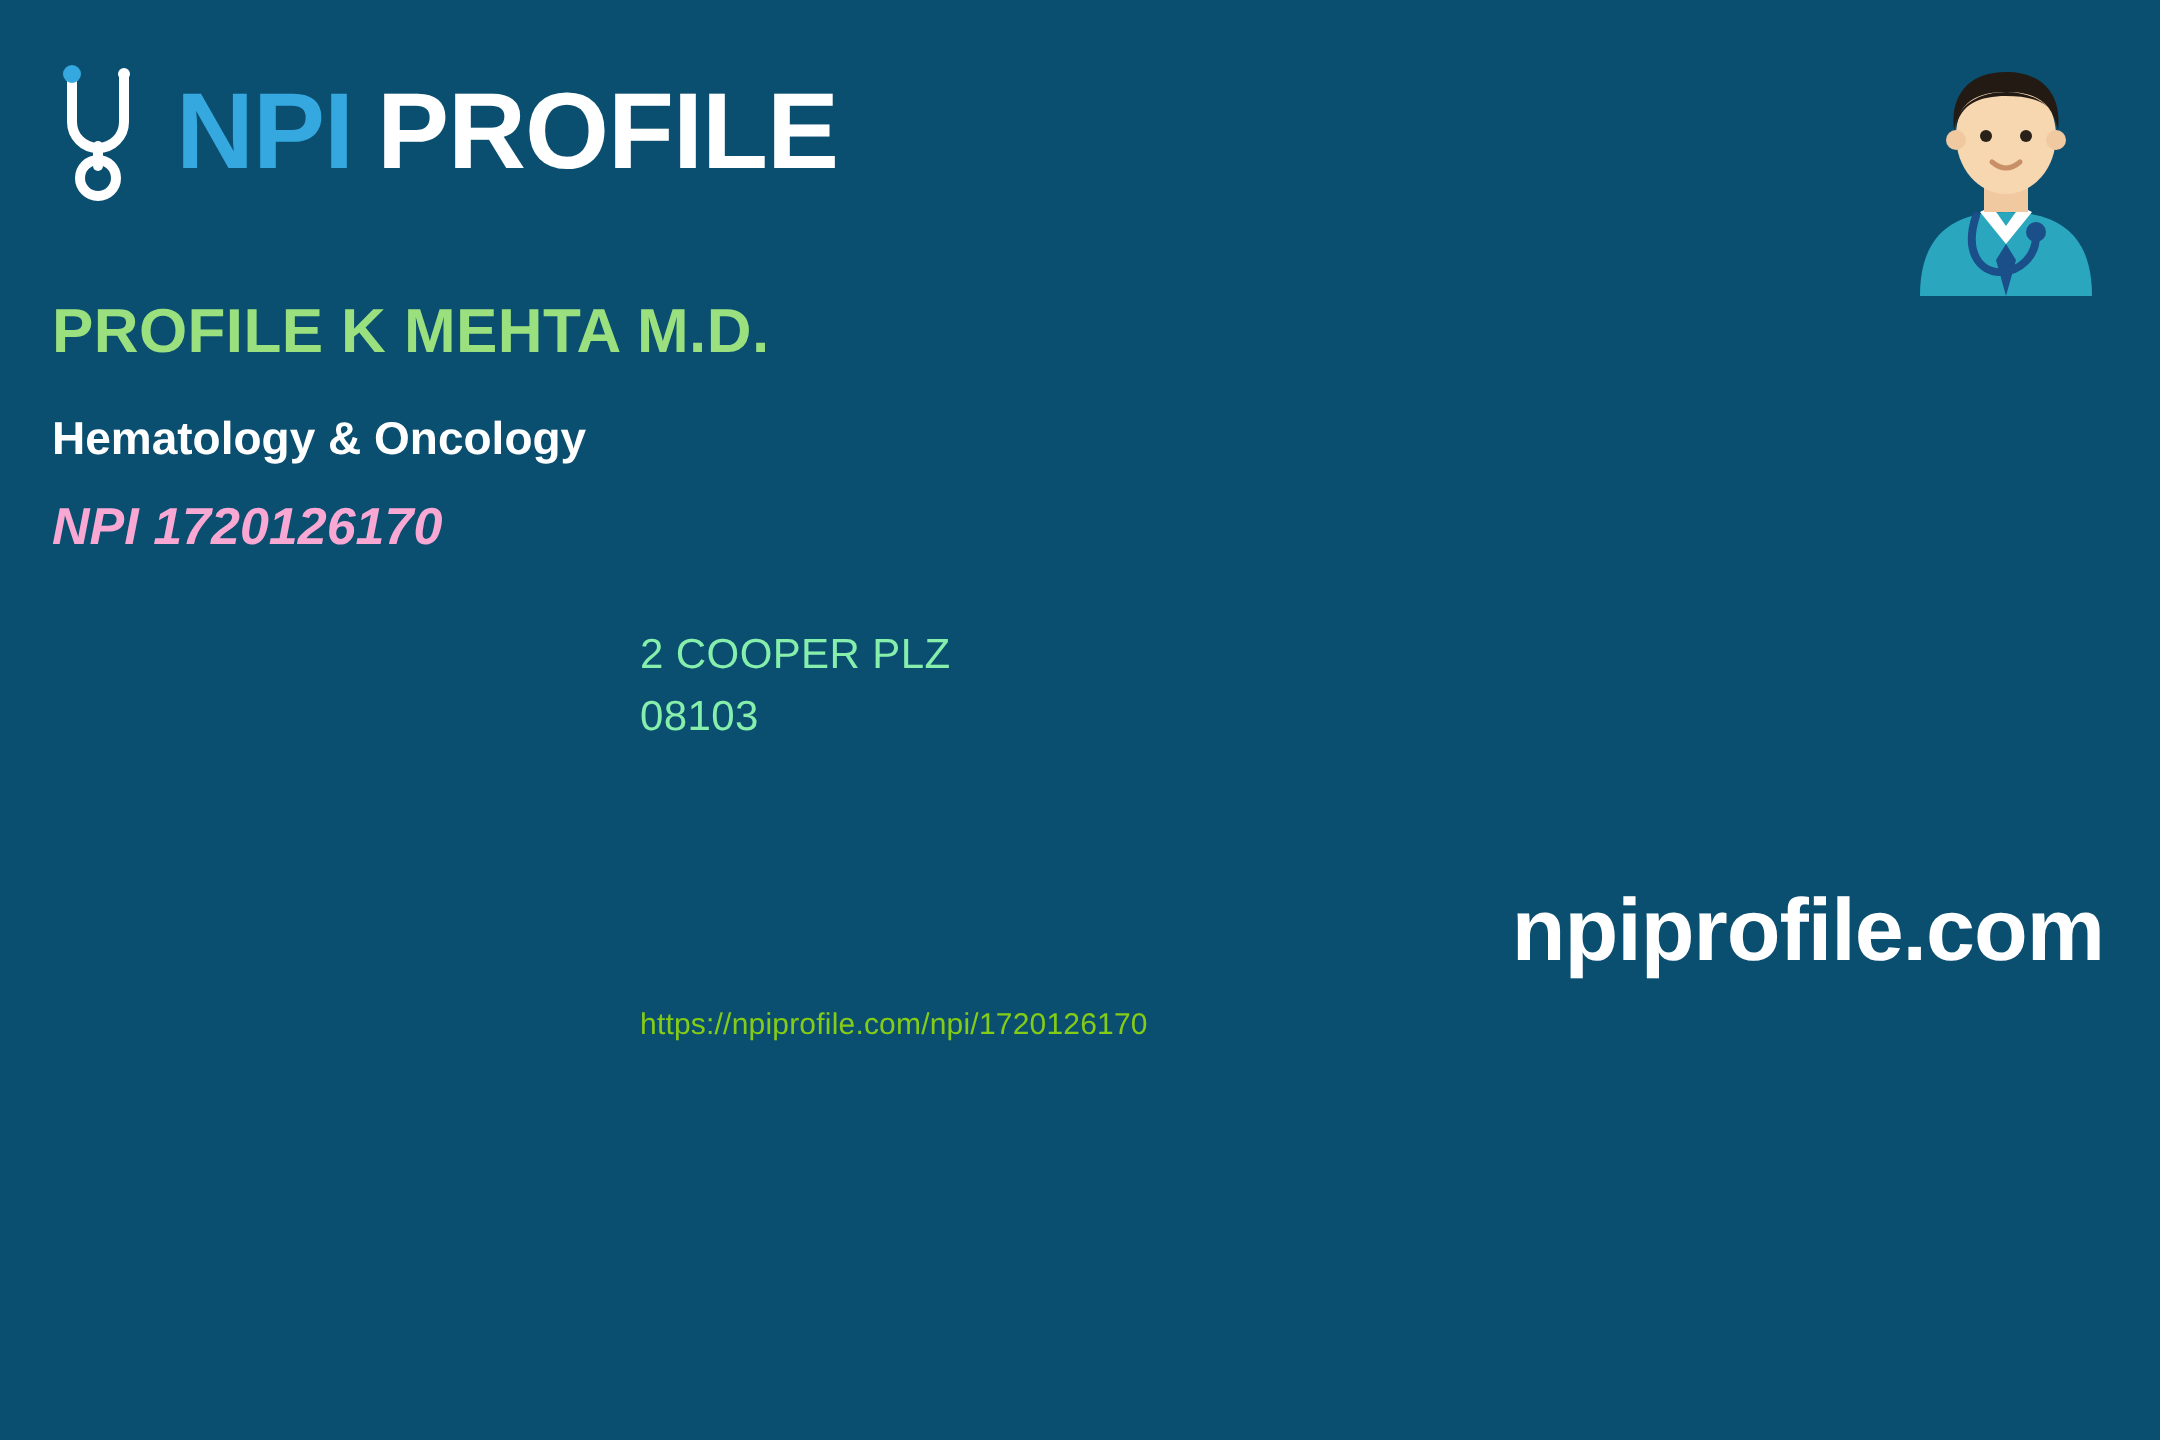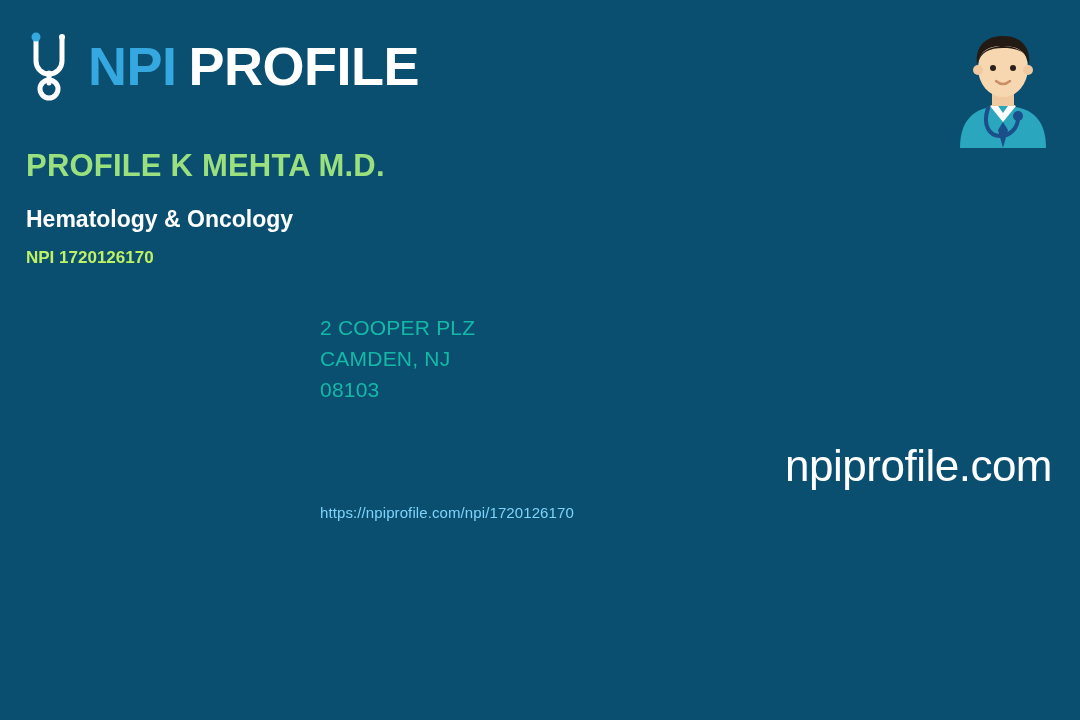--- a/index.html
+++ b/index.html
@@ -70,54 +70,55 @@
     top: 206px;
     font-size: 23px;
     font-weight: bold;
     color: #ffffff;
     text-align: center;
   }
   .npi-number {
     position: absolute;
     left: 26px;
     top: 248px;
-    font-size: 17px;
+    font-size: 26px;
     font-weight: bold;
-    color: #bef264;
+    color: #f9a8d4;
+    font-style: italic;
   }
 
   
   .address {
     position: absolute;
     left: 320px;
     top: 312px;
-    color: #14b8a6;
+    color: #86efac;
   }
   .address-line {
     font-size: 21px;
     line-height: 31px;
     font-weight: normal;
     letter-spacing: 0.2px;
   }
   .url {
     position: absolute;
     left: 320px;
     top: 504px;
     font-size: 15px;
-    color: #7dd3fc;
+    color: #84cc16;
     letter-spacing: 0.1px;
   }
 
   
   .footer-domain {
     position: absolute;
     right: 28px;
     bottom: 22px;
     font-size: 44px;
-    font-weight: normal;
+    font-weight: bold;
     color: #ffffff;
     letter-spacing: -0.5px;
   }
 </style>
 </head>
 <body>
 
 <div class="card">
 
   <div class="header">
@@ -167,21 +168,20 @@
       <circle cx="70" cy="98" r="5" fill="#1b4f8a"></circle>
     </svg>
   </span>
 
   <div class="provider-name">PROFILE K MEHTA M.D.</div>
   <div class="taxonomy">Hematology &amp; Oncology</div>
   <div class="npi-number">NPI 1720126170</div>
 
   <div class="address">
     <div class="address-line">2 COOPER PLZ</div>
-    <div class="address-line">CAMDEN, NJ</div>
     <div class="address-line">08103</div>
   </div>
 
   <div class="url">https://npiprofile.com/npi/1720126170</div>
 
   <div class="footer-domain">npiprofile.com</div>
 
 </div>
 
 </body></html>

